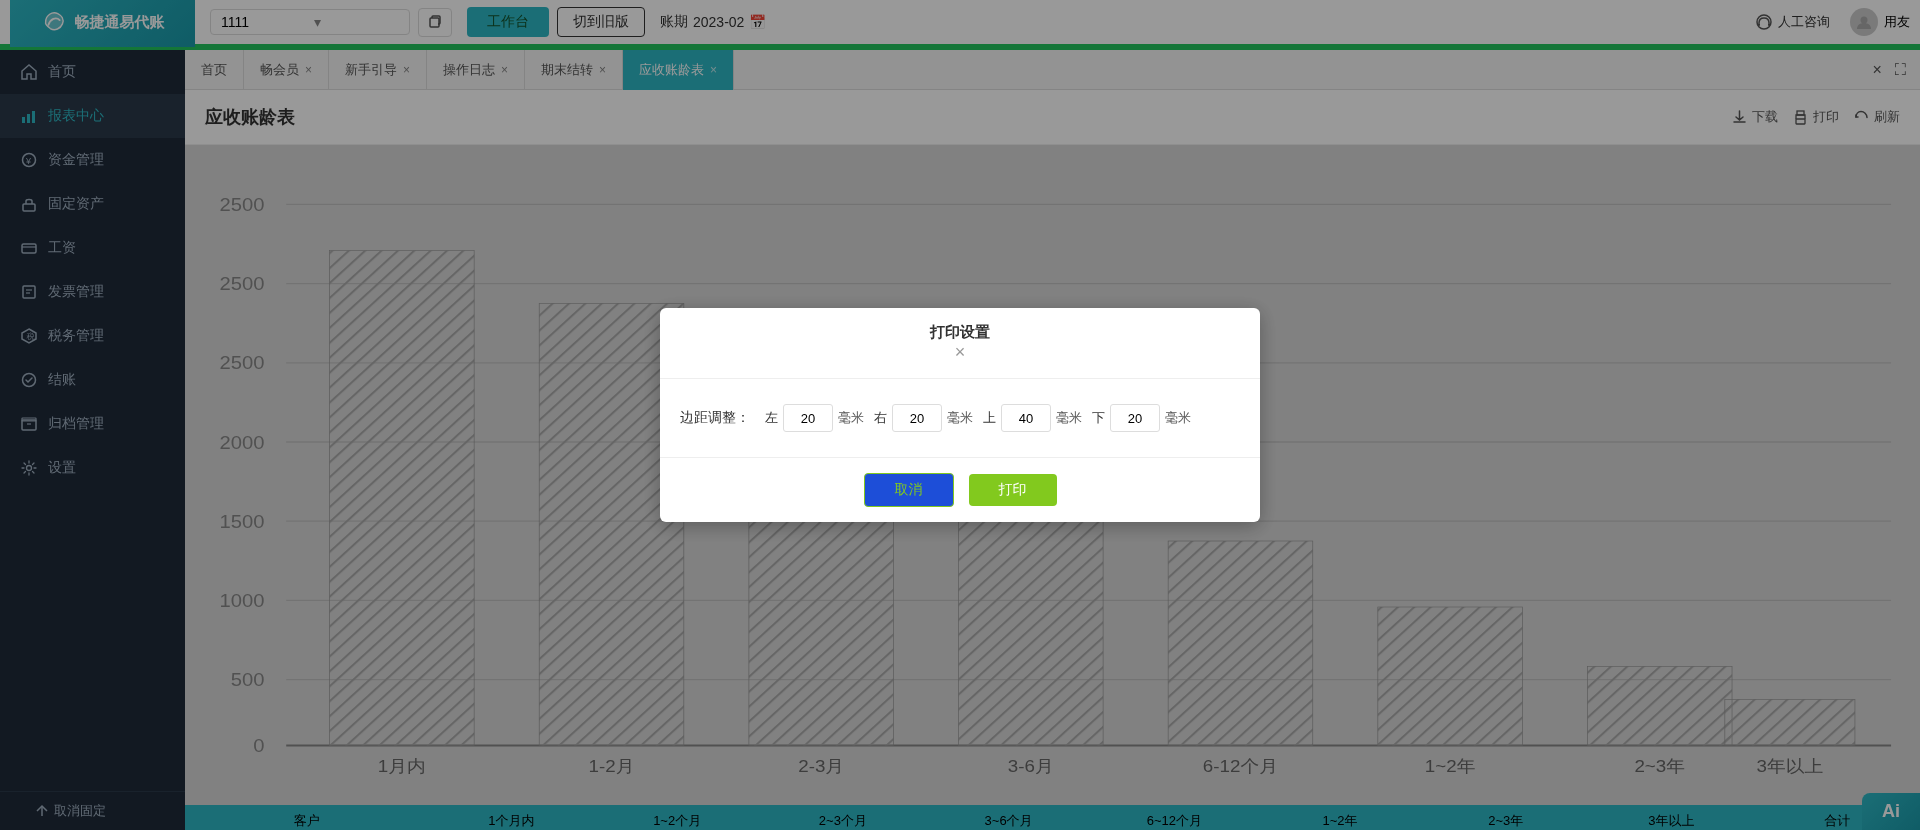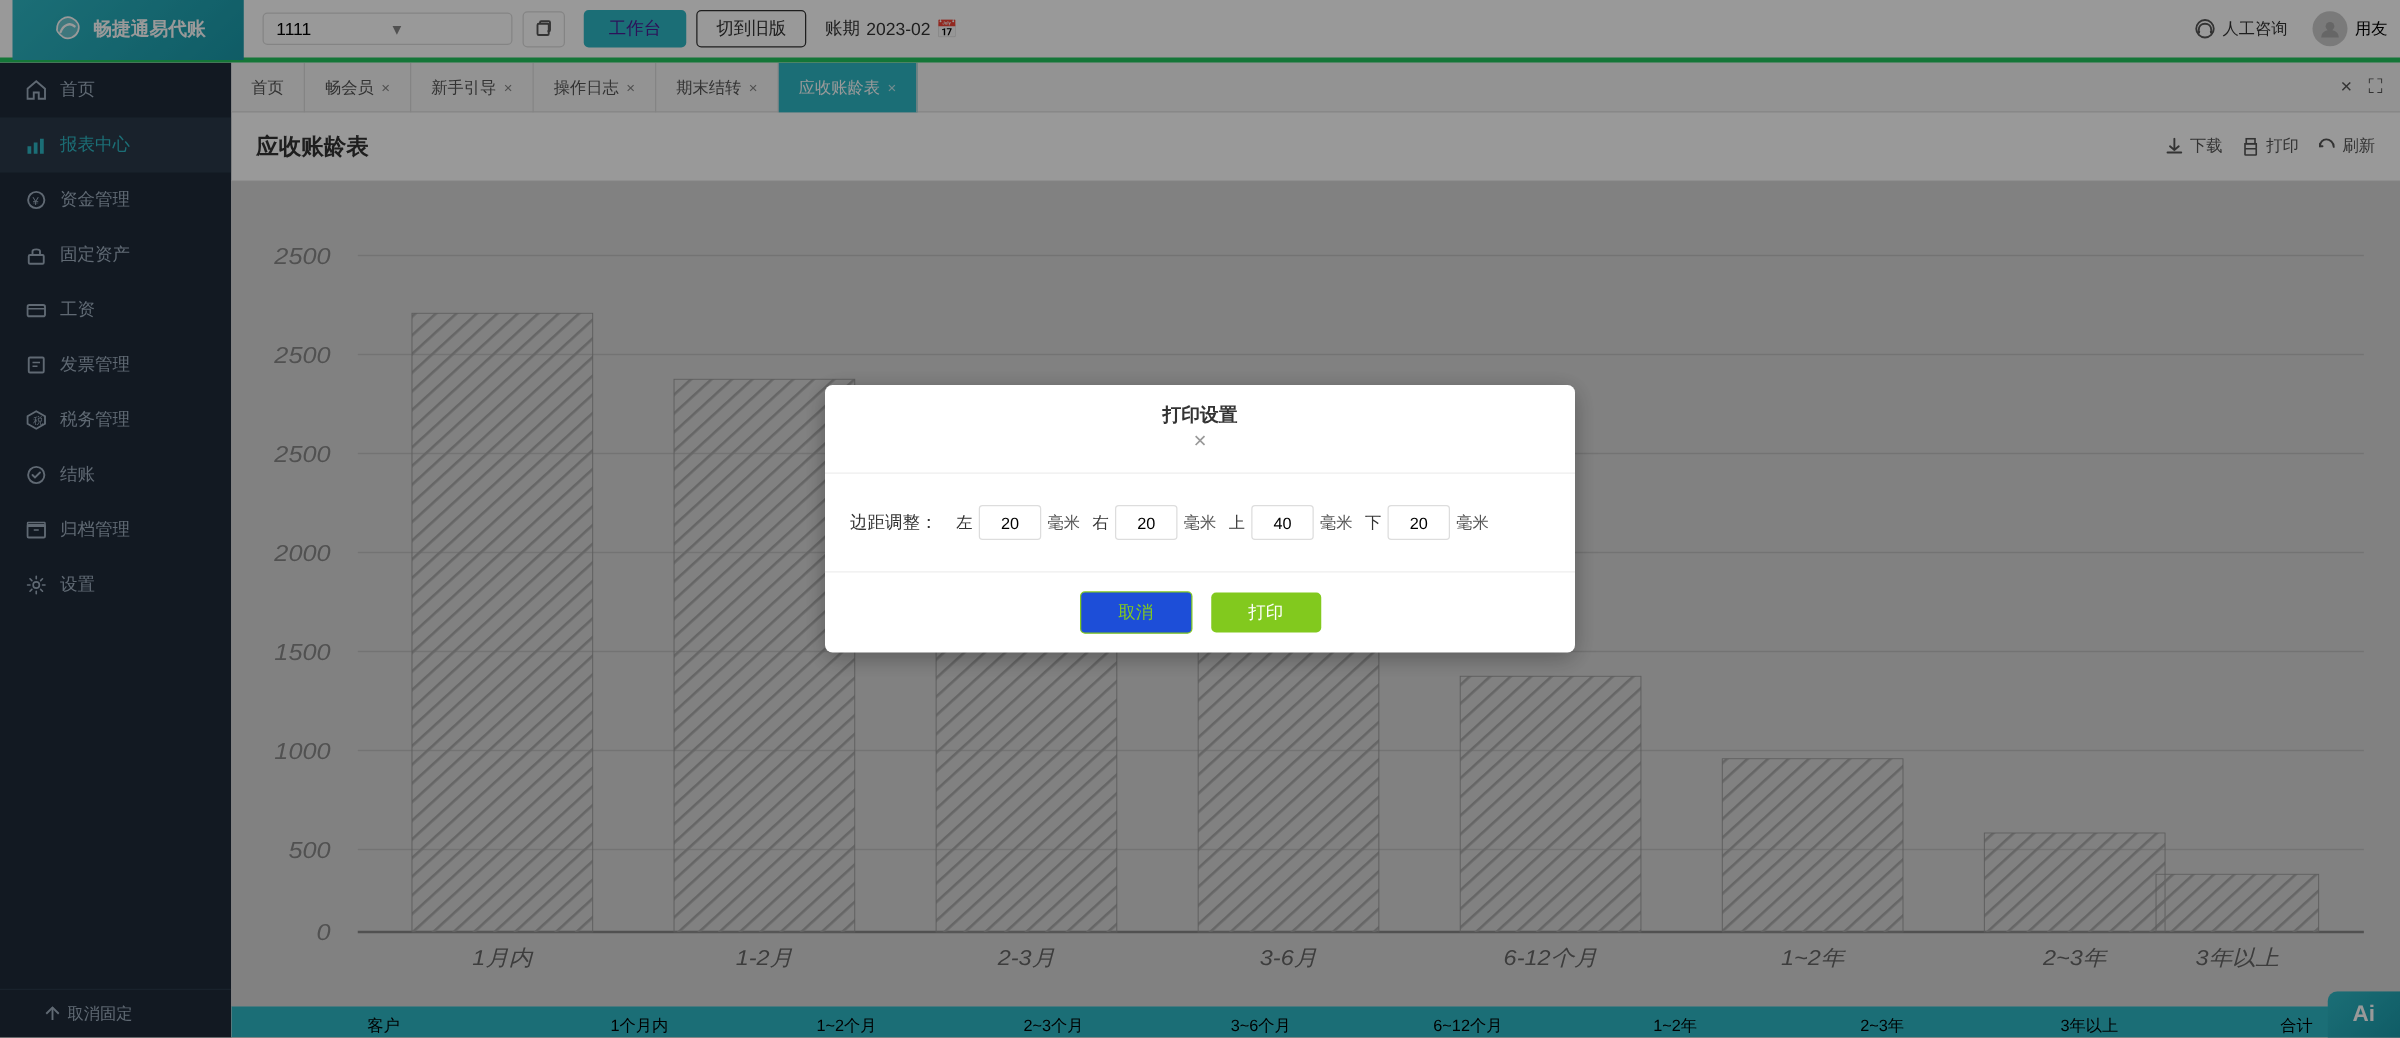--- a/index.html
+++ b/index.html
@@ -4,21 +4,21 @@
   <style>
     * { box-sizing: border-box; margin: 0; padding: 0; }
     body { font-family: 'Microsoft YaHei', Arial, sans-serif; font-size: 13px; background: #f0f0f0; width: 1920px; height: 830px; overflow: hidden; }
 
     
     .top-header {
       height: 50px;
       background: #fff;
       display: flex;
       align-items: center;
-      border-bottom: 4px solid #22c55e;
+      border-bottom: 6px solid #22c55e;
       padding: 0 10px;
       position: fixed;
       top: 0; left: 0; right: 0;
       z-index: 100;
     }
     .logo-area {
       width: 185px;
       background: linear-gradient(135deg, #2eb8c5, #1a9aaa);
       height: 50px;
       display: flex;
@@ -52,21 +52,21 @@
       border: 1px solid #ddd;
       border-radius: 4px;
       background: #fff;
       cursor: pointer;
       color: #555;
     }
     .workbench-btn {
       margin-left: 15px;
       padding: 6px 20px;
       background: #2eb8c5;
-      color: #4c1d95;
+      color: #14532d;
       border: none;
       border-radius: 4px;
       cursor: pointer;
       font-size: 14px;
     }
     .old-version-btn {
       margin-left: 8px;
       padding: 5px 15px;
       background: #fff;
       color: #333;
@@ -257,21 +257,20 @@
       background: none;
       border: none;
     }
 
     
     .chart-area {
       flex: 1;
       background: #d0d0d0;
       position: relative;
       overflow: hidden;
-      font-style: italic;
     }
 
     
     .table-header {
       background: #2eb8c5;
       color: #000000;
       display: flex;
       height: 25px;
       align-items: flex-end;
       flex-shrink: 0;

